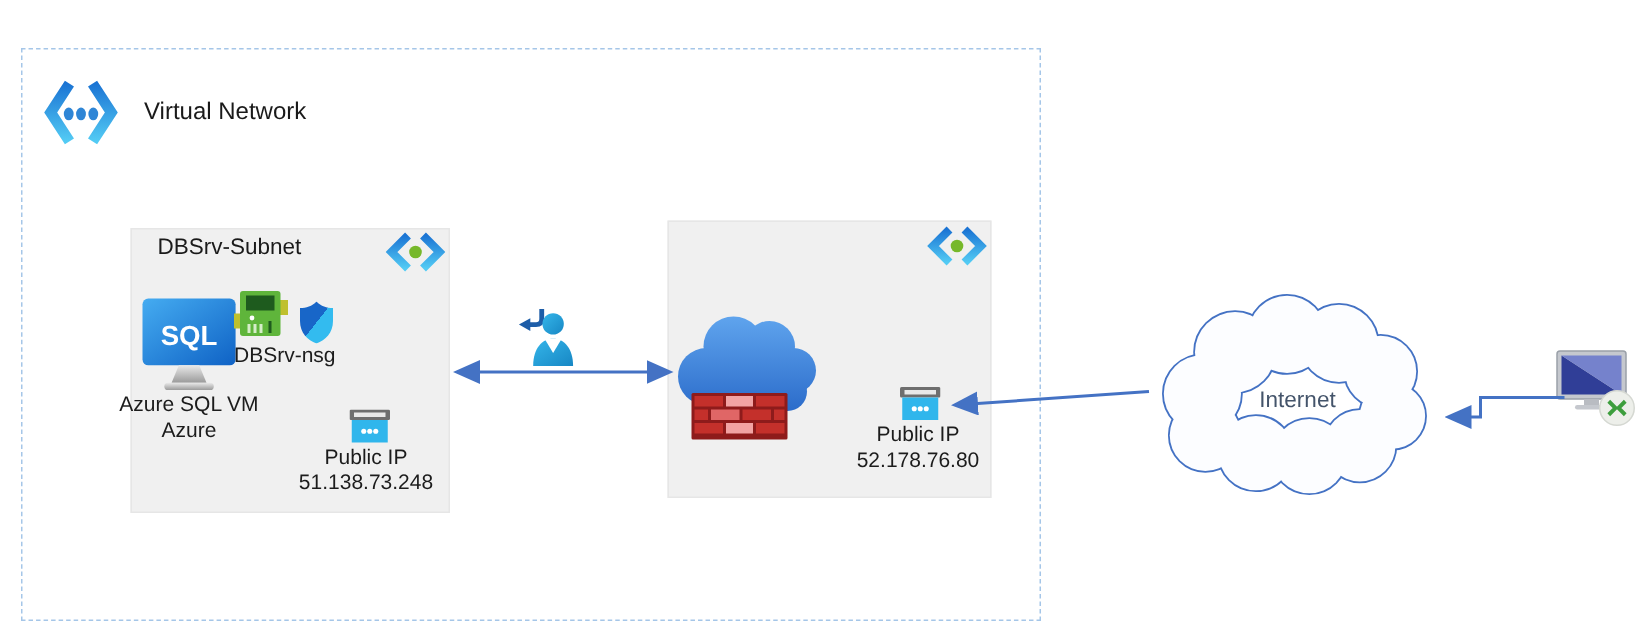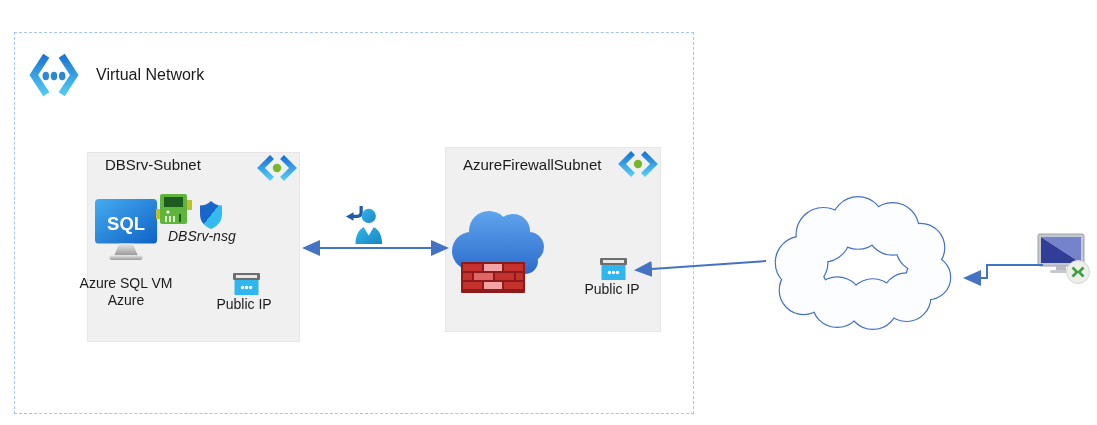--- a/index.html
+++ b/index.html
@@ -107,36 +107,36 @@
     <rect x="9" y="24" width="2" height="6" fill="#d6edc9"></rect>
     <rect x="13" y="24" width="2" height="6" fill="#d6edc9"></rect>
     <rect x="17" y="24" width="2" height="6" fill="#d6edc9"></rect>
     <rect x="23" y="22" width="2" height="8" fill="#1e5b1e"></rect>
   </svg>
 
   <svg class="abs" style="left:200px;top:189px;" width="22" height="28" viewBox="0 0 22 28">
     <path d="M 11,0 C 14,3.2 17.8,4.4 22,4.4 L 22,13 C 22,21 17,25.6 11,28 C 5,25.6 0,21 0,13 L 0,4.4 C 4.2,4.4 8,3.2 11,0 Z" fill="url(#gradShield)"></path>
   </svg>
 
-  <span class="lbl" style="left:168px;top:216px;font-style:italic;">DBSrv-nsg</span>
-
-  <div class="lbl" style="left:76px;top:263px;width:100px;">
+  <span class="lbl" style="left:156px;top:216px;">DBSrv-nsg</span>
+
+  <div class="lbl" style="left:76px;top:249px;width:100px;">
     <div>Azure SQL VM</div>
     <div>Azure</div>
   </div>
 
   <svg class="abs" style="left:233px;top:261px;" width="27" height="23">
     <use href="#sym-pip"></use>
   </svg>
   <div class="lbl" style="left:178px;top:284px;width:132px;">
     <div>Public IP</div>
+    <div>51.138.73.248</div>
   </div>
 
   <div class="subnet-box fw"></div>
-  <span class="subnet-title" style="left:463px;top:144px;">AzureFirewallSubnet</span>
   <svg class="abs" style="left:618px;top:138px;" width="40" height="28">
     <use href="#sym-subnet"></use>
   </svg>
 
   <svg class="abs" style="left:444px;top:194px;" width="102" height="92" viewBox="0 0 102 92">
     <defs>
       <linearGradient id="fwg" gradientUnits="userSpaceOnUse" x1="0" y1="4" x2="0" y2="72">
         <stop offset="0" stop-color="#60a5ee"></stop>
           <stop offset="1" stop-color="#2868c8"></stop>
       </linearGradient>
@@ -163,20 +163,21 @@
       <rect x="23" y="20" width="18" height="7" fill="#f2a3a3"></rect>
       <rect x="43" y="20" width="19" height="7" fill="#c4302b"></rect>
     </g>
   </svg>
 
   <svg class="abs" style="left:600px;top:246px;" width="27" height="23">
     <use href="#sym-pip"></use>
   </svg>
   <div class="lbl" style="left:552px;top:269px;width:120px;">
     <div>Public IP</div>
+    <div>52.178.76.80</div>
   </div>
 
   <svg class="abs" style="left:762px;top:181px;" width="198" height="144" viewBox="0 0 200 145">
     <g fill="#fcfdff" stroke="#4472c4" stroke-width="2.4">
       <circle cx="40" cy="70" r="26"></circle>
         <circle cx="62" cy="42" r="27"></circle>
       <circle cx="97" cy="30" r="26"></circle>
         <circle cx="132" cy="36" r="26"></circle>
       <circle cx="160" cy="55" r="24"></circle>
         <circle cx="168" cy="85" r="22"></circle>
@@ -191,20 +192,21 @@
       <circle cx="97" cy="30" r="26"></circle>
         <circle cx="132" cy="36" r="26"></circle>
       <circle cx="160" cy="55" r="24"></circle>
         <circle cx="168" cy="85" r="22"></circle>
       <circle cx="146" cy="105" r="24"></circle>
         <circle cx="112" cy="112" r="25"></circle>
       <circle cx="76" cy="110" r="25"></circle>
         <circle cx="42" cy="98" r="24"></circle>
     </g>
   </svg>
+  <div class="internet-label">Internet</div>
 
   <svg class="abs" style="left:1034px;top:220px;" width="58" height="54" viewBox="0 0 58 54">
     <rect x="4" y="2" width="46" height="32" rx="2" fill="#c5c8ce" stroke="#9aa0a8"></rect>
     <polygon points="7,5 7,31 47,31" fill="#303e97"></polygon>
     <polygon points="7,5 47,5 47,31" fill="#7582cc"></polygon>
     <rect x="22" y="34" width="10" height="4" fill="#b9bcc2"></rect>
     <rect x="16" y="38" width="22" height="3" rx="1.5" fill="#c5c8ce"></rect>
     <circle cx="44" cy="40" r="11.5" fill="#edefea" stroke="#d5d8d2"></circle>
     <path d="M 38.5,35.5 L 43,40 L 38.5,44.5" fill="none" stroke="#3d9e3d" stroke-width="2.6"></path>
     <path d="M 49.5,35.5 L 45,40 L 49.5,44.5" fill="none" stroke="#3d9e3d" stroke-width="2.6"></path>

